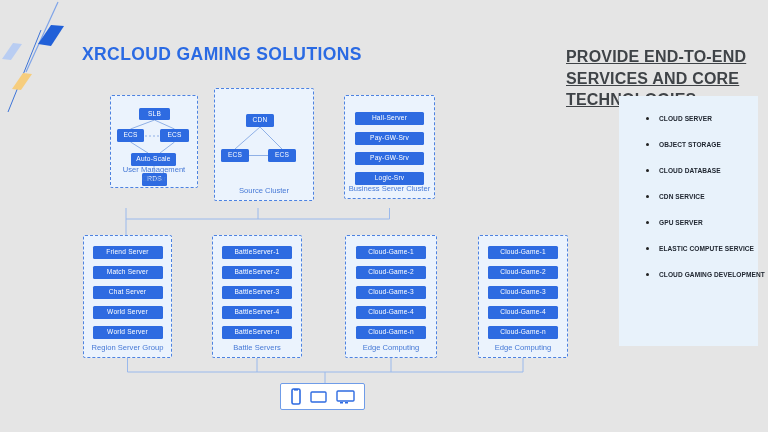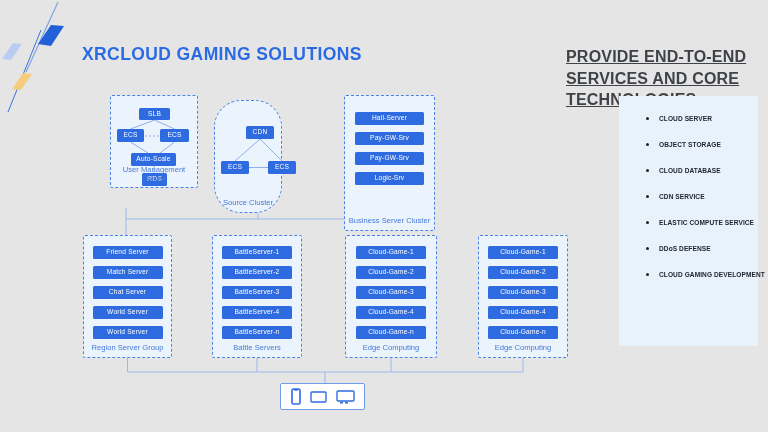--- a/index.html
+++ b/index.html
@@ -32,22 +32,22 @@
                  font-size:7.6px;line-height:1.2;}
   .nowrap{white-space:nowrap;}
   .node{background:#2e6be1;color:#ffffff;border-radius:1.5px;display:flex;align-items:center;
         justify-content:center;font-size:6.6px;line-height:1;letter-spacing:.2px;}
   .abs{position:absolute;}
   .stack{display:flex;flex-direction:column;align-items:center;}
   .stack .node{width:70px;height:13px;flex:none;}
   .innerwires{position:absolute;left:0;top:0;}
 
   .umc{left:82px;top:95px;width:88px;height:93px;margin-left:28px;}
-  .src{left:214px;top:100px;width:68px;height:113px;border-radius:27px;}
-  .biz{left:344px;top:95px;width:91px;height:136px;}
+  .src{left:214px;top:88px;width:100px;height:113px;}
+  .biz{left:344px;top:95px;width:91px;height:104px;}
   .biz .stack{padding-top:16px;gap:7.5px;}
   .biz .node{width:69px;height:12.5px;}
   .rgn{left:83px;top:235px;width:89px;height:123px;}
   .btl{left:212px;top:235px;width:90px;height:123px;}
   .eg1{left:345px;top:235px;width:92px;height:123px;}
   .eg2{left:478px;top:235px;width:90px;height:123px;}
   .bottom .stack{padding-top:10px;gap:7px;}
 
   
   .devices{position:absolute;left:280px;top:383px;width:85px;height:27px;background:#fff;
@@ -84,25 +84,25 @@
       <div class="panel-item">
           <span class="bullet"></span>
           <span class="t">CLOUD DATABASE</span>
         </div>
       <div class="panel-item">
           <span class="bullet"></span>
           <span class="t">CDN SERVICE</span>
         </div>
       <div class="panel-item">
           <span class="bullet"></span>
+          <span class="t">GPU SERVER</span>
+        </div>
+      <div class="panel-item">
+          <span class="bullet"></span>
           <span class="t">ELASTIC COMPUTE SERVICE</span>
-        </div>
-      <div class="panel-item">
-          <span class="bullet"></span>
-          <span class="t">DDoS DEFENSE</span>
         </div>
       <div class="panel-item">
           <span class="bullet"></span>
           <span class="t">CLOUD GAMING DEVELOPMENT</span>
         </div>
     </div>
   </div>
 
   <svg class="wires">
     <g stroke="#9ab9ec" stroke-width="1" fill="none">

